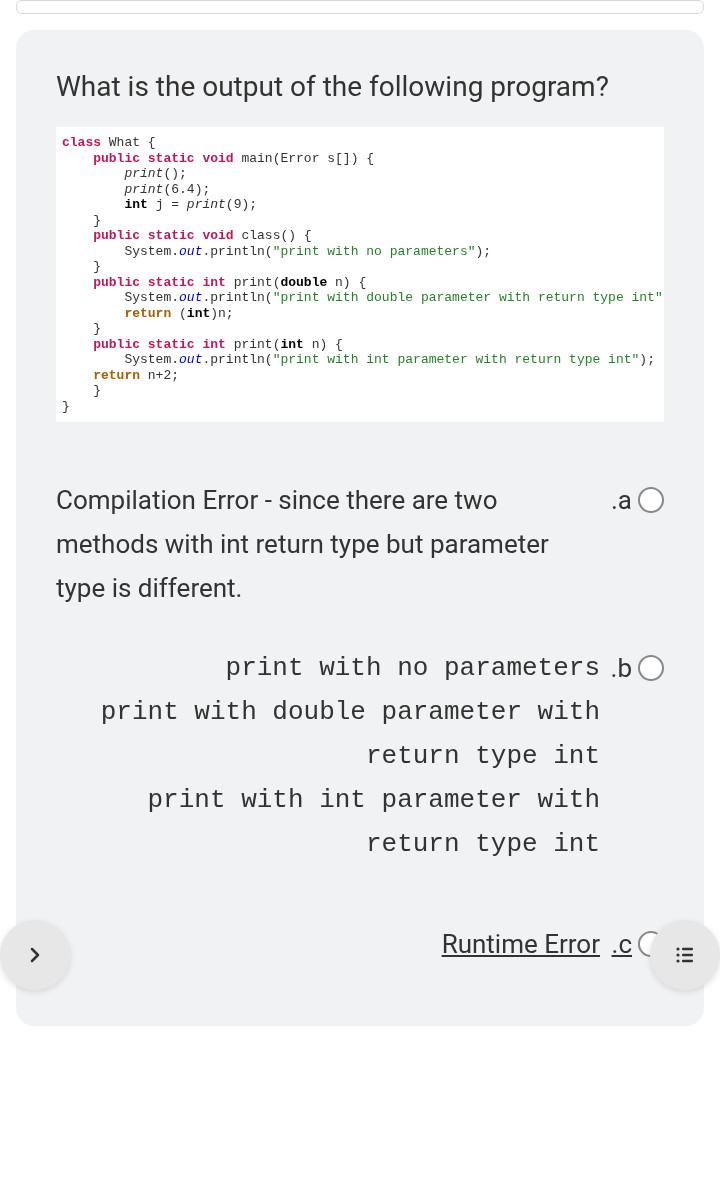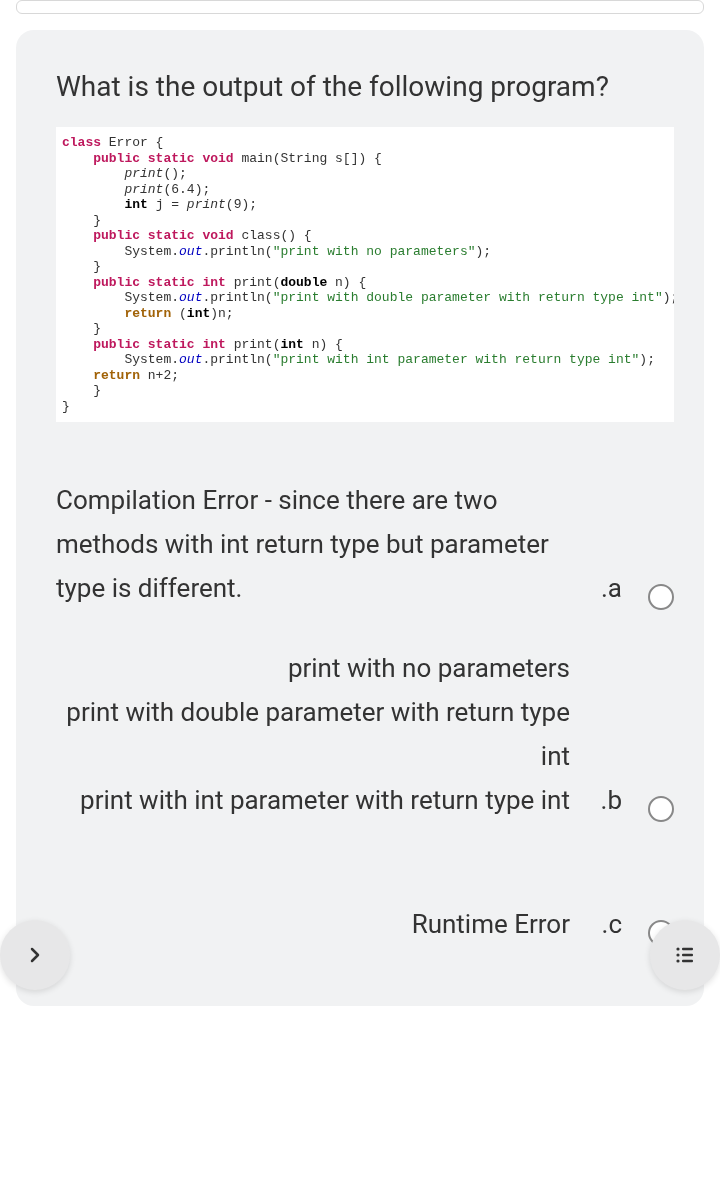--- a/index.html
+++ b/index.html
@@ -13,21 +13,21 @@
 .top-box {
   margin: 0 16px 16px 16px;
   height: 14px;
   border: 1px solid #d8d8d8;
   border-radius: 6px;
 }
 .card {
   margin: 16px;
   background: #f1f2f3;
   border-radius: 18px;
-  padding: 40px 30px 24px 40px;
+  padding: 40px 40px 24px 40px;
 }
 .question-title {
   font-size: 28px;
   font-weight: 400;
   color: #333;
   margin-bottom: 24px;
 }
 .code-block {
   background: #fff;
   padding: 8px 6px;
@@ -41,22 +41,22 @@
 .kw-type { color: #000000; font-weight: bold; }
 .kw-ret { color: #a16207; font-weight: bold; }
 .ital { font-style: italic; color: #333; text-align: right; }
 .fld { color: #0000c0; font-style: italic; }
 .str { color: #2a7d2f; }
 .options {
   margin-top: 56px;
 }
 .option-row {
   display: flex;
-  align-items: flex-end;
-  gap: 26px;
+  align-items: flex-start;
+  gap: 6px;
   margin-bottom: 36px;
 }
 .option-text {
   flex: 1;
   font-size: 26px;
   line-height: 44px;
   color: #333;
   text-align: left;
 }
 .option-text.right {
@@ -102,22 +102,22 @@
 .fab svg { width: 24px; height: 24px; }
 </style>
 </head>
 <body>
 
 <div class="top-box"></div>
 
 <div class="card">
   <div class="question-title">What is the output of the following program?</div>
 
-  <div class="code-block"><span class="kw-mod">class</span><span> Error {</span>
-<span class="kw-mod">    public static void</span><span> main(String s[]) {</span>
+  <div class="code-block"><span class="kw-mod">class</span><span> What {</span>
+<span class="kw-mod">    public static void</span><span> main(Error s[]) {</span>
 <span class="ital">        print</span><span>();</span>
 <span class="ital">        print</span><span>(6.4);</span>
 <span class="kw-type">        int</span><span> j = </span><span class="ital">print</span><span>(9);</span>
 <span>    }</span>
 <span class="kw-mod">    public static void</span><span> class() {</span>
 <span>        System.</span><span class="fld">out</span><span>.println(</span><span class="str">"print with no parameters"</span><span>);</span>
 <span>    }</span>
 <span class="kw-mod">    public static int</span><span> print(</span><span class="kw-type">double</span><span> n) {</span>
 <span>        System.</span><span class="fld">out</span><span>.println(</span><span class="str">"print with double parameter with return type int"</span><span>);</span>
 <span class="kw-ret">        return</span><span> (</span><span class="kw-type">int</span><span>)n;</span>
@@ -130,28 +130,28 @@
 
   <div class="options">
 
     <div class="option-row">
       <div class="option-text">Compilation Error - since there are two methods with int return type but parameter type is different.</div>
       <div class="option-label">.a</div>
       <div class="radio"></div>
     </div>
 
     <div class="option-row">
-      <div class="option-text right" style="white-space: pre-line;">print with no parameters
+      <div class="option-text right" style="white-space: pre-line; font-family: Liberation Mono, monospace;">print with no parameters
 print with double parameter with return type int
 print with int parameter with return type int</div>
       <div class="option-label">.b</div>
       <div class="radio"></div>
     </div>
 
-    <div class="option-row" style="margin-top:80px;">
+    <div class="option-row" style="margin-top:56px;text-decoration:underline;">
       <div class="option-text right">Runtime Error</div>
       <div class="option-label">.c</div>
       <div class="radio"></div>
     </div>
 
 
   </div>
 </div>
 
 <div class="fab left">

